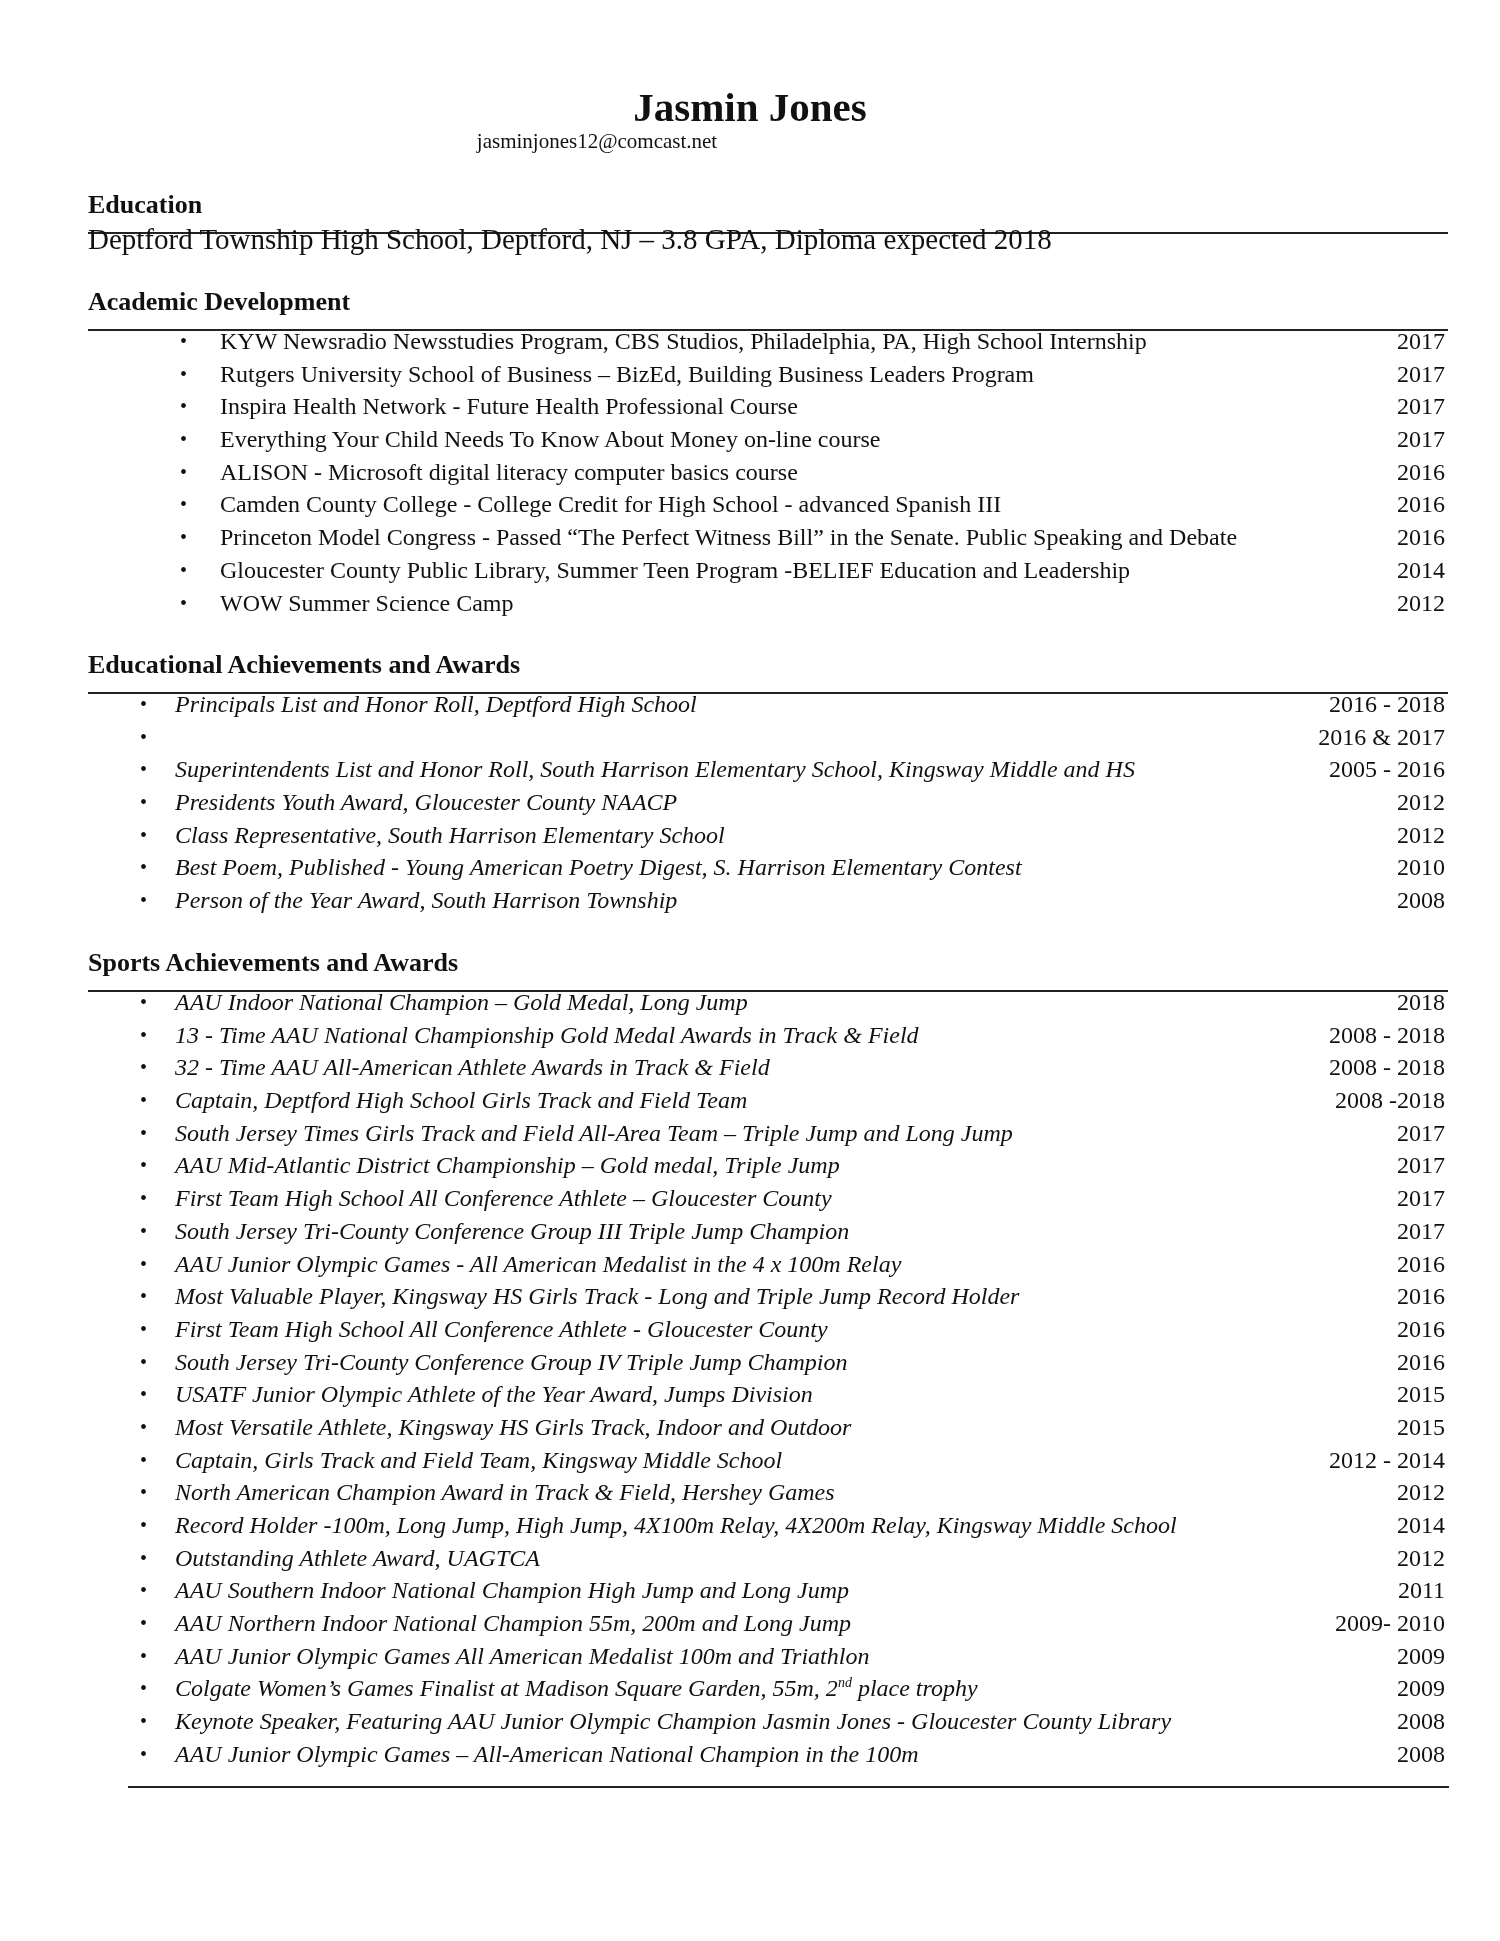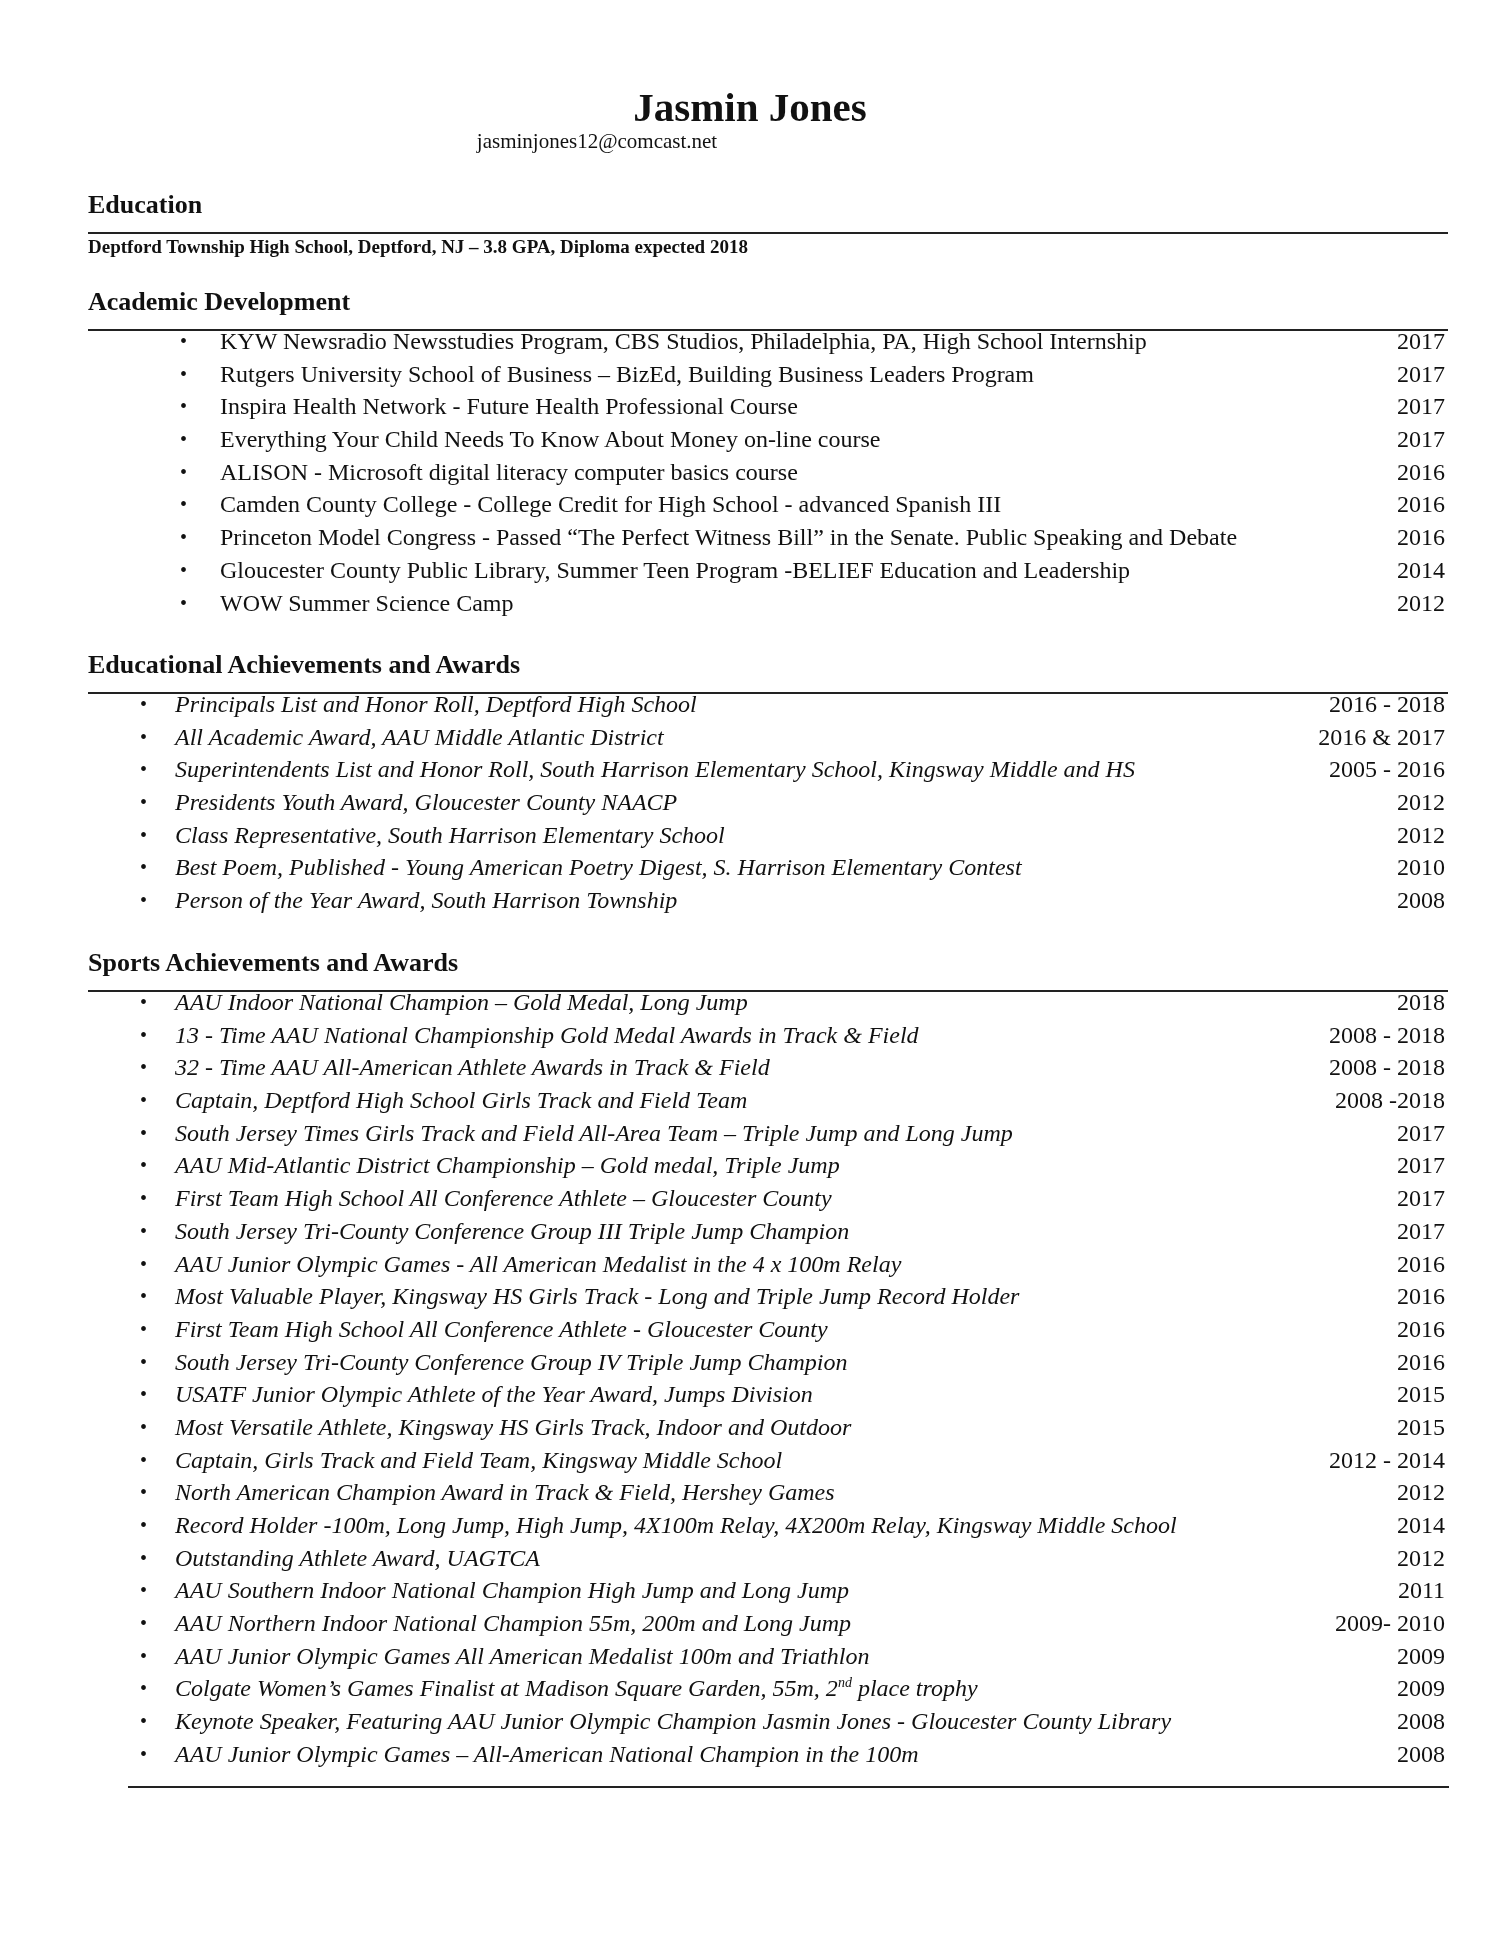--- a/index.html
+++ b/index.html
@@ -14,21 +14,21 @@
   .email {
     position: absolute; top: 128px; left: 0; width: 1194px; text-align: center;
     font-size: 21px; line-height: 26px;
   }
   .section-heading {
     position: absolute; left: 88px; width: 1360px;
     font-size: 26px; font-weight: bold; line-height: 30px;
     border-bottom: 2.5px solid #222; padding-bottom: 12px;
   }
   .edu-line {
-    position: absolute; left: 88px; top: 232px; font-size: 19px; line-height: 30px; font-weight: bold;
+    position: absolute; left: 88px; top: 224px; font-size: 29px; line-height: 30px;
   }
   .list { position: absolute; margin: 0; padding: 0; list-style: none; }
   .row {
     position: relative; height: 32.7px; font-size: 24px; line-height: 32.7px; white-space: nowrap;
   }
   .row .bullet { position: absolute; font-size: 20px; }
   .row .text { position: absolute; }
   .row .year { position: absolute; right: 0; text-align: right; }
   .row sup { font-size: 14px; line-height: 0; vertical-align: 9px; }
   .bottom-rule {
@@ -105,21 +105,20 @@
 
 <div class="section-heading" style="top:650px;">Educational Achievements and Awards</div>
 <ul id="eduaw" class="list">
     <li class="row">
       <span class="bullet">•</span>
       <span class="text">Principals List and Honor Roll, Deptford High School</span>
       <span class="year">2016 - 2018</span>
     </li>
     <li class="row">
       <span class="bullet">•</span>
-      <span class="text">All Academic Award, AAU Middle Atlantic District</span>
       <span class="year">2016 &amp; 2017</span>
     </li>
     <li class="row">
       <span class="bullet">•</span>
       <span class="text">Superintendents List and Honor Roll, South Harrison Elementary School, Kingsway Middle and HS</span>
       <span class="year">2005 - 2016</span>
     </li>
     <li class="row">
       <span class="bullet">•</span>
       <span class="text">Presidents Youth Award, Gloucester County NAACP</span>

